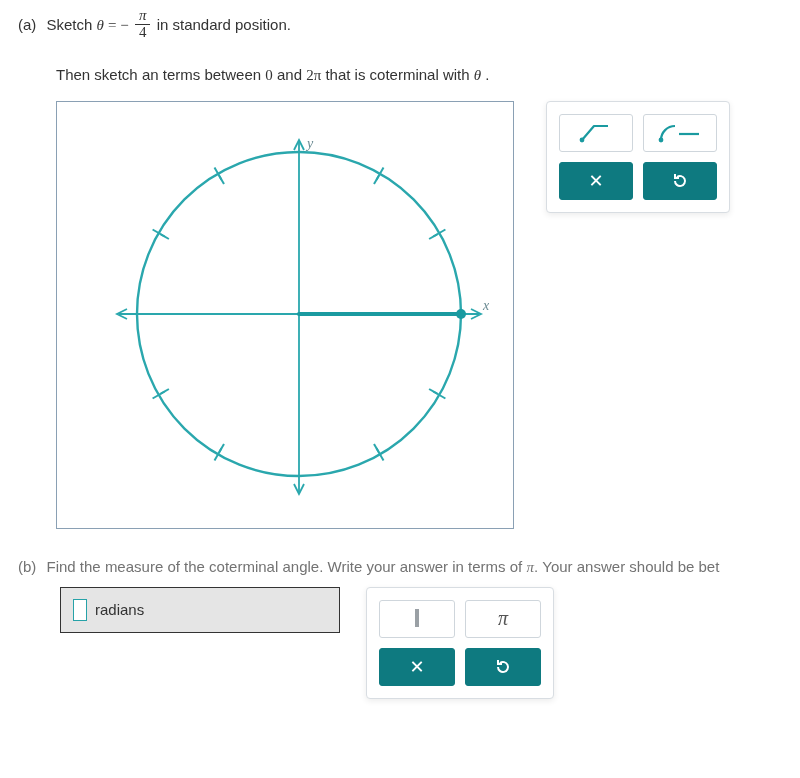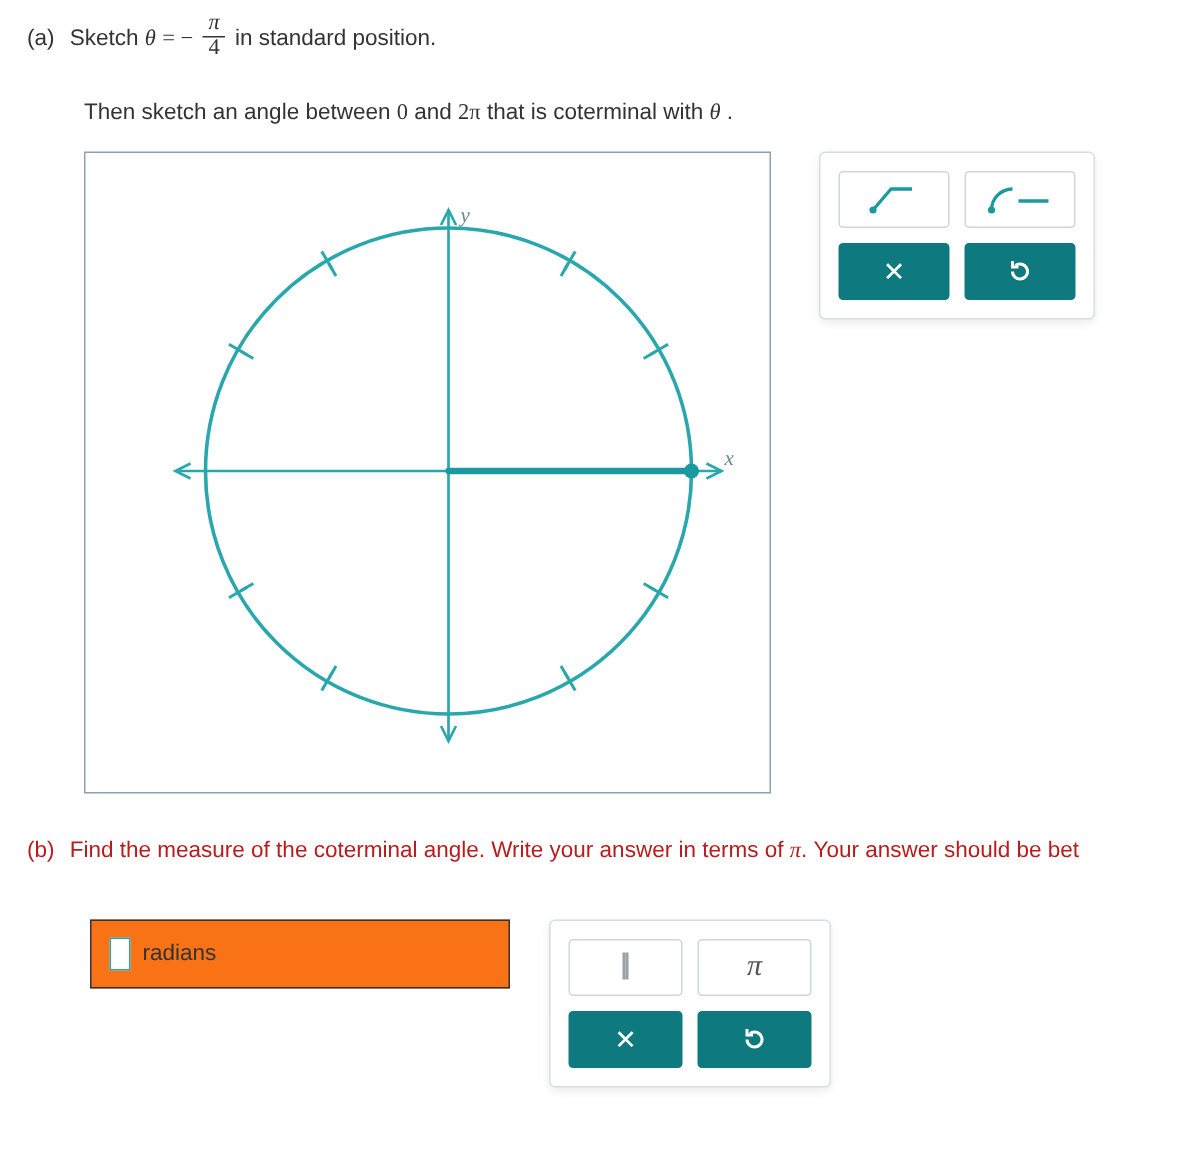--- a/index.html
+++ b/index.html
@@ -64,30 +64,30 @@
     display: flex; align-items: center; justify-content: center;
     cursor: pointer;
   }
   .tool-btn.solid {
     background: #0e7a80;
     border-color: #0e7a80;
     color: #fff;
   }
   .tool-btn svg { display: block; }
 
-  .part-b-text { margin-top: 26px; margin-bottom: 34px; color: #b91c1c; }
+  .part-b-text { margin-top: 26px; margin-bottom: 8px; color: #737373; }
   .row-b { display: flex; align-items: flex-start; gap: 26px; margin-left: 42px; }
   .answer-box {
     width: 280px;
     height: 46px;
     border: 1px solid #333;
     display: flex;
     align-items: center;
     padding-left: 12px;
-    background: #f97316;
+    background: #e5e5e5;
   }
   .input-slot {
     width: 14px;
     height: 22px;
     border: 1.5px solid #26a2a8;
     margin-right: 8px;
     background: #fff;
   }
   .tool-panel-sm {
     width: 188px;
@@ -119,21 +119,21 @@
   <span class="mathit">θ</span>
   <span class="mathrm"> = </span>
   <span class="mathrm">−</span>
   <span class="frac">
     <span class="num mathit">π</span>
     <span class="den mathrm">4</span>
   </span>
   <span> in standard position.</span>
 </div>
 <div class="indent question-text">
-  <span>Then sketch an angle between </span>
+  <span>Then sketch an terms between </span>
   <span class="mathrm">0</span>
   <span> and </span>
   <span class="mathrm">2π</span>
   <span> that is coterminal with </span>
   <span class="mathit">θ</span>
   <span>.</span>
 </div>
 
 <div class="row-a">
 

